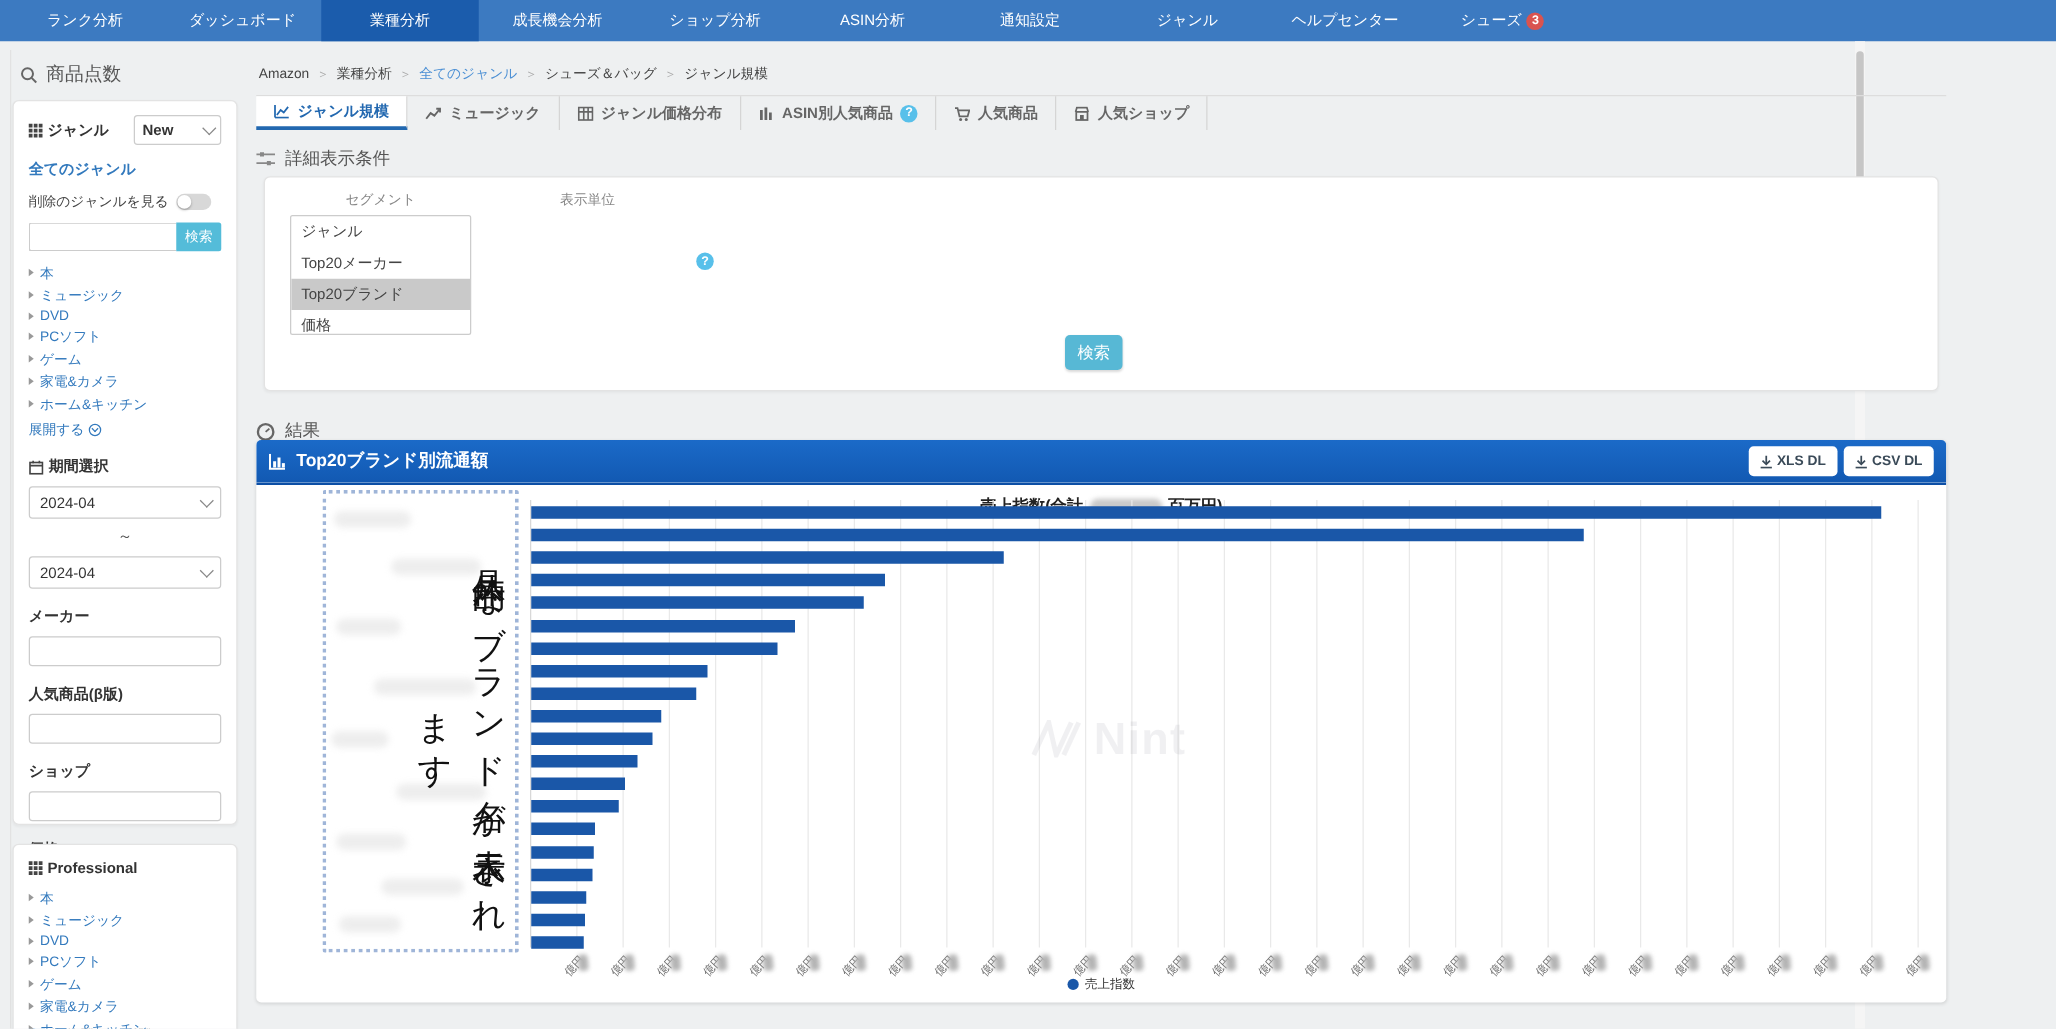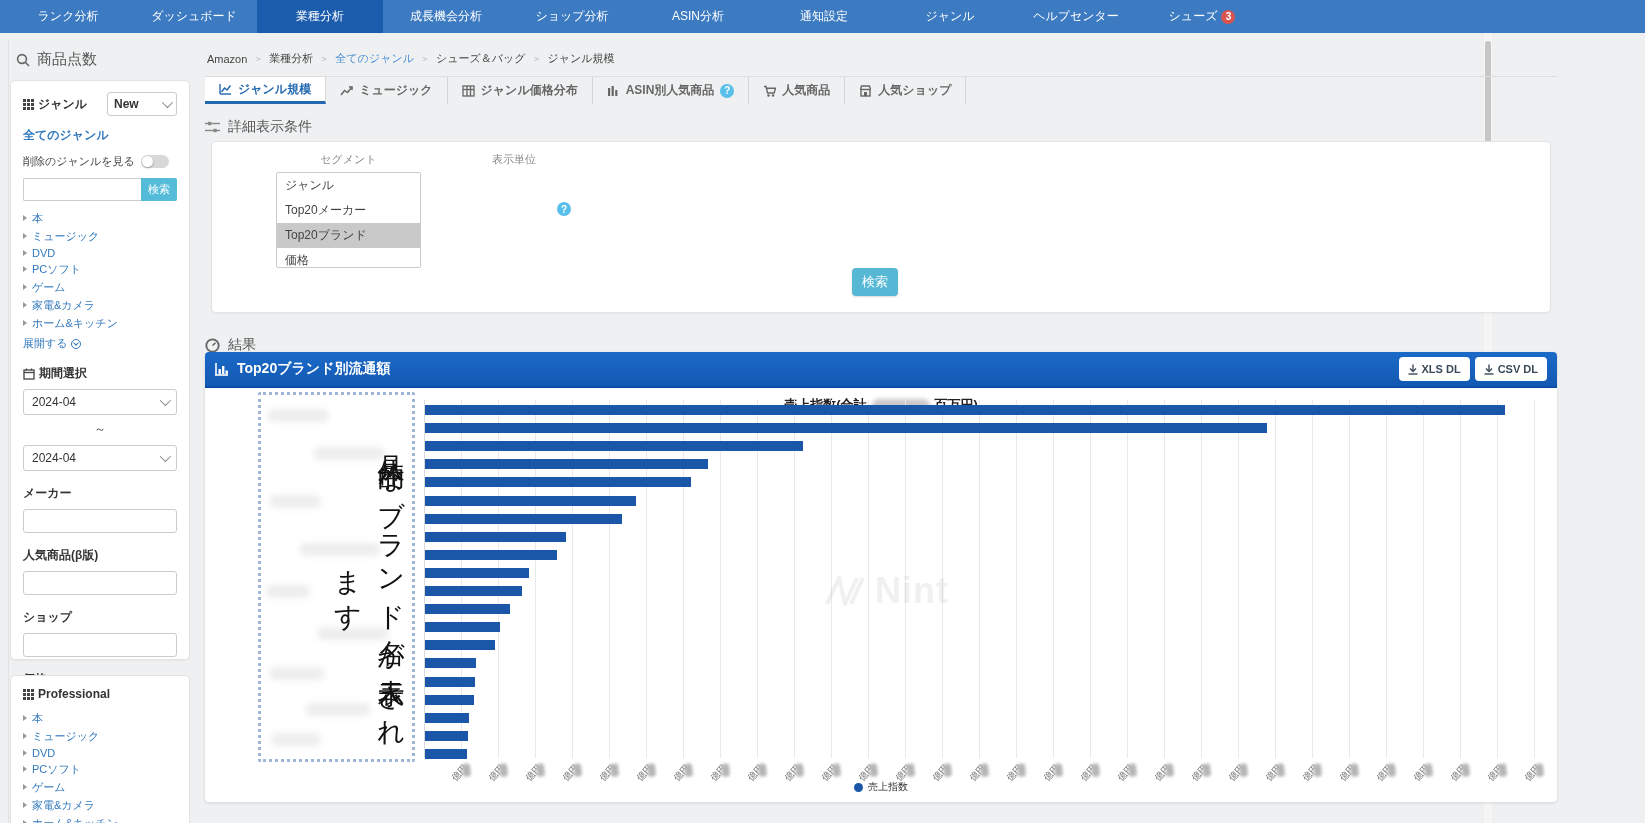--- a/index.html
+++ b/index.html
@@ -60,21 +60,21 @@
   .tab { display:flex; align-items:center; gap:6px; padding:0 14px; font-size:12px; font-weight:bold; color:#666; border-right:1px solid #d5d5d5; cursor:pointer; }
   .tab.active { background:#fff; color:#2268b0; border-bottom:3px solid #2268b0; }
   .tab svg { flex:none; }
   .help-dot { display:inline-flex; align-items:center; justify-content:center; width:14px; height:14px; border-radius:50%; background:#58c0ea; color:#fff; font-size:10px; font-weight:bold; }
 
   .section-heading { position:absolute; display:flex; align-items:center; gap:8px; font-size:14px; color:#555; }
   #filters-heading { left:205px; top:118px; }
   #results-heading { left:205px; top:324px;margin-top:12px; }
 
   #filter-card { left:211px; top:141px; width:1340px; height:172px; }
-  .listbox-wrap { position:absolute;margin-left:44px; }
+  .listbox-wrap { position:absolute; }
   .listbox-label { text-align:center; font-size:11px; color:#888; margin-bottom:5px; }
   .listbox { background:#fff; border:1px solid #ccc; border-radius:2px; overflow:hidden; }
   .listbox .opt { font-size:12px; color:#444; padding:4px 8px; cursor:pointer; white-space:nowrap; }
   .listbox .opt.sel { background:#c9c9c9; }
   #seg-box { left:20px; top:10px; width:145px; }
   #seg-box .listbox { height:96px; }
   #unit-box { left:187px; top:10px; width:142px; }
   #unit-box .listbox { height:60px; }
   #unit-help { position:absolute; left:345px; top:60px; }
   .btn-search-main { position:absolute; left:640px; top:126px; width:46px; height:28px; background:#57b8d5; color:#fff; border:none; border-radius:4px; font-size:13px; cursor:pointer; box-shadow:0 1px 2px rgba(0,0,0,.15); }

